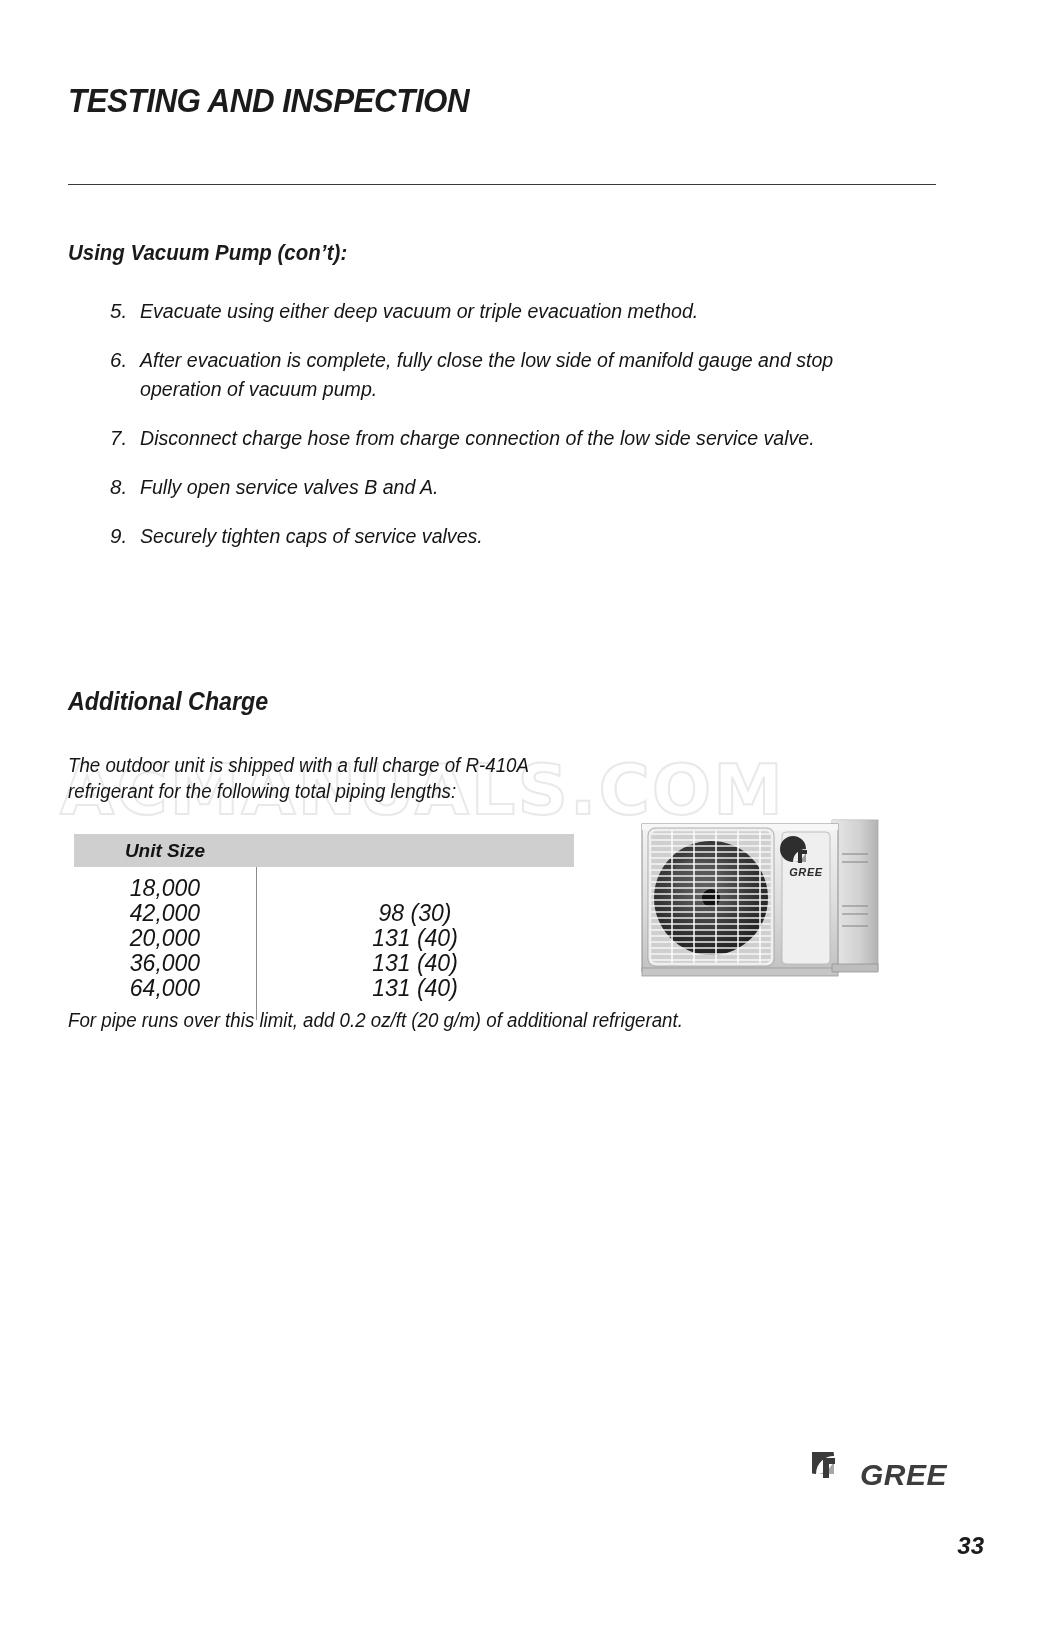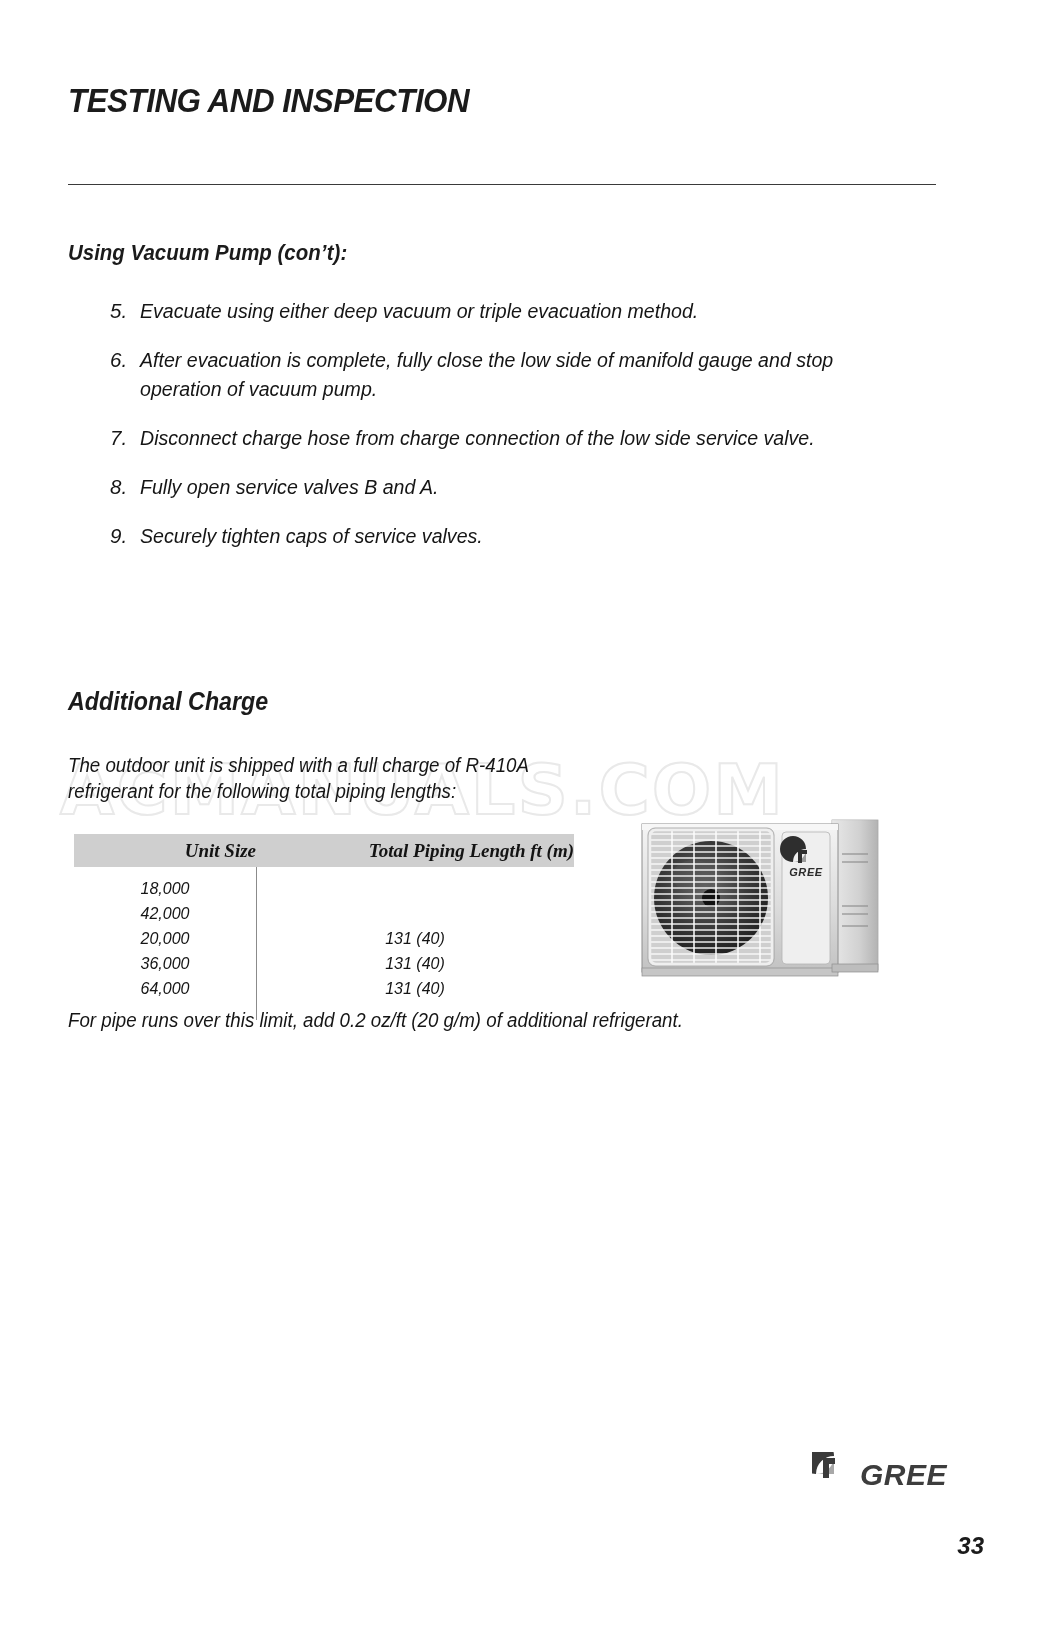--- a/index.html
+++ b/index.html
@@ -134,43 +134,42 @@
   .t-head {
     display: flex;
     background: #cfcfcf;
     height: 33px;
     align-items: center;
   }
   .t-head .th {
     font-weight: 700;
     font-style: italic;
     font-size: 19px;
-    text-align: right;
+    text-align: center;
     color: #131313;
-    font-family: Liberation Serif, serif;
   }
   .th.col-a { width: 182px; flex: 0 0 182px; }
   .th.col-b { flex: 1 1 auto; }
   .t-divider-wrap { position: relative; }
   .t-vline {
     position: absolute;
     left: 182px;
     top: 0;
     width: 1px;
     height: 153px;
     background: #8b8b8b;
   }
   .t-row {
     display: flex;
     height: 25px;
     align-items: center;
   }
   .t-row .td {
     font-style: italic;
-    font-size: 16px;
+    font-size: 23px;
     text-align: center;
     color: #151515;
   }
   .td.col-a { width: 182px; flex: 0 0 182px; }
   .td.col-b { flex: 1 1 auto; }
   .t-body { padding-top: 9px; }
 
   .table-note {
     position: absolute;
     left: 68px;
@@ -250,30 +249,30 @@
     </div>
   </div>
 
   <div class="subheading sh2">Additional Charge</div>
 
   <div class="intro-par">The outdoor unit is shipped with a full charge of R-410A refrigerant for the following total piping lengths:</div>
 
   <div class="table">
     <div class="t-head">
       <div class="th col-a">Unit Size</div>
-      <div class="th col-b">Total Piping Length ft (m)</div>
     </div>
     <div class="t-divider-wrap">
       <div class="t-vline"></div>
       <div class="t-body">
         <div class="t-row">
           <div class="td col-a">18,000</div>
         </div>
         <div class="t-row">
           <div class="td col-a">42,000</div>
+          <div class="td col-b">98 (30)</div>
         </div>
         <div class="t-row">
           <div class="td col-a">20,000</div>
           <div class="td col-b">131 (40)</div>
         </div>
         <div class="t-row">
           <div class="td col-a">36,000</div>
           <div class="td col-b">131 (40)</div>
         </div>
         <div class="t-row">

